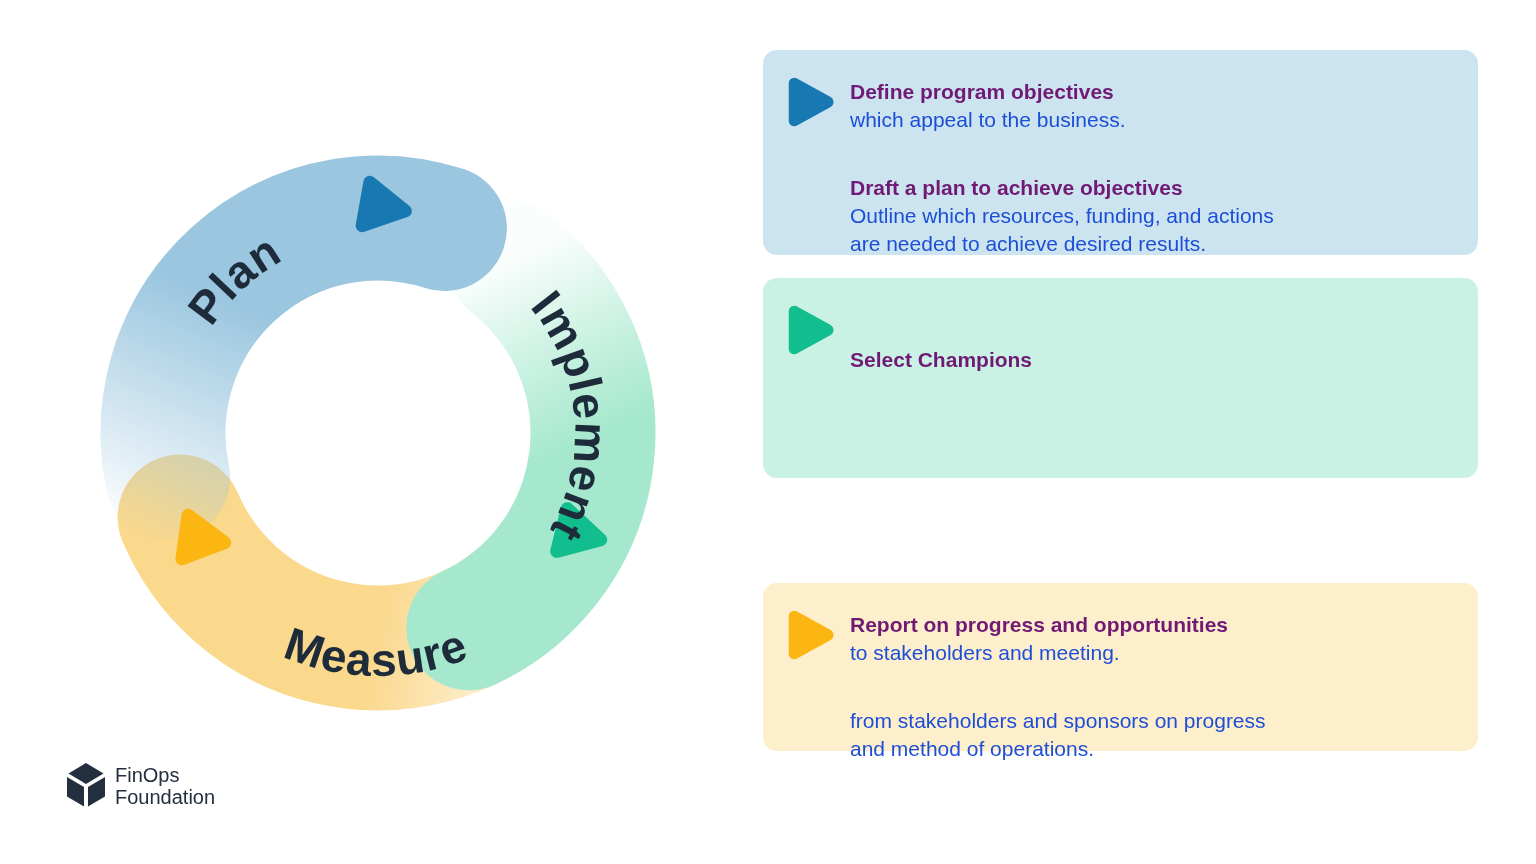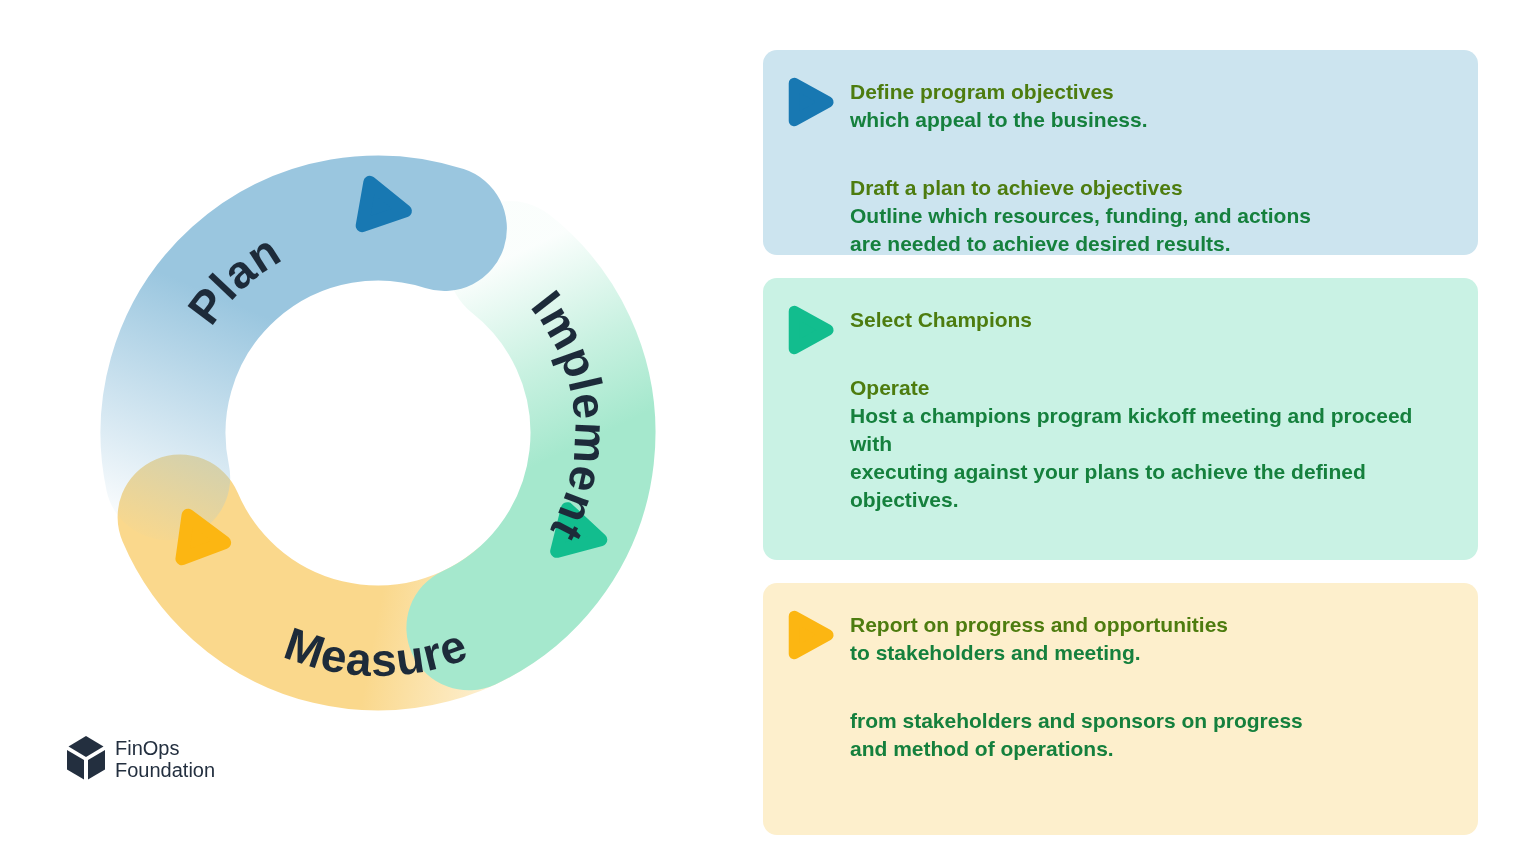--- a/index.html
+++ b/index.html
@@ -14,34 +14,34 @@
   .arc-label{
     font-family:"Liberation Sans", sans-serif;
     font-size:46px;font-weight:700;fill:#1d2b3a;letter-spacing:1px;
   }
   
   .panel{
     position:absolute;left:763px;width:715px;border-radius:14px;
     box-sizing:border-box;padding:28px 30px 20px 87px;
   }
   .panel-1{top:50px;height:205px;background:#cce4ef;}
-  .panel-2{top:278px;height:282px;background:#c9f2e4;}
-  .panel-3{top:583px;height:252px;background:#fdefcc;}
+  .panel-2{top:278px;height:200px;background:#c9f2e4;}
+  .panel-3{top:583px;height:168px;background:#fdefcc;}
   .panel .play{position:absolute;left:22px;top:24px;width:56px;height:56px;}
   .item{margin-bottom:17px;}
   .item:last-child{margin-bottom:0;margin-top:40px;}
   .item-heading{
-    font-size:21px;line-height:28px;font-weight:700;color:#4d7c0f;
+    font-size:21px;line-height:28px;font-weight:700;color:#701a75;
   }
   .item-body{
-    font-size:21px;line-height:28px;font-weight:700;color:#15803d;
+    font-size:21px;line-height:28px;font-weight:400;color:#1d4ed8;
     white-space:pre-line;
   }
   
-  .logo{position:absolute;left:66px;top:736px;display:flex;align-items:flex-start;}
+  .logo{position:absolute;left:66px;top:763px;display:flex;align-items:flex-start;}
   .logo-cube{width:40px;height:44px;flex:0 0 auto;}
   .logo-text{margin-left:9px;font-size:20px;line-height:22px;color:#232f3f;font-weight:500;margin-top:1px;}
 </style>
 </head>
 <body>
 
 <svg class="ring-svg" viewBox="0 0 720 864" xmlns="http://www.w3.org/2000/svg">
   <defs>
     <linearGradient id="gradBlue" gradientUnits="userSpaceOnUse" x1="150" y1="545" x2="250" y2="310">
       <stop offset="0" stop-color="#9ac6df" stop-opacity="0"></stop>
@@ -104,25 +104,20 @@
   </div>
 </div>
 
 <div class="panel panel-2">
   <svg class="play" viewBox="-10 -28 60 56">
     <path d="M0 -20 L36 0 L0 20 Z" fill="#12bd8e" stroke="#12bd8e" stroke-width="12" stroke-linejoin="round"></path>
   </svg>
   <div class="item">
     <div class="item-heading">Select Champions</div>
   </div>
-  <div class="item">
-    <div class="item-heading">Operate</div>
-    <div class="item-body">Host a champions program kickoff meeting and proceed with
-executing against your plans to achieve the defined objectives.</div>
-  </div>
 </div>
 
 <div class="panel panel-3">
   <svg class="play" viewBox="-10 -28 60 56">
     <path d="M0 -20 L36 0 L0 20 Z" fill="#fcb612" stroke="#fcb612" stroke-width="12" stroke-linejoin="round"></path>
   </svg>
   <div class="item">
     <div class="item-heading">Report on progress and opportunities</div>
     <div class="item-body">to stakeholders and meeting.</div>
   </div>

